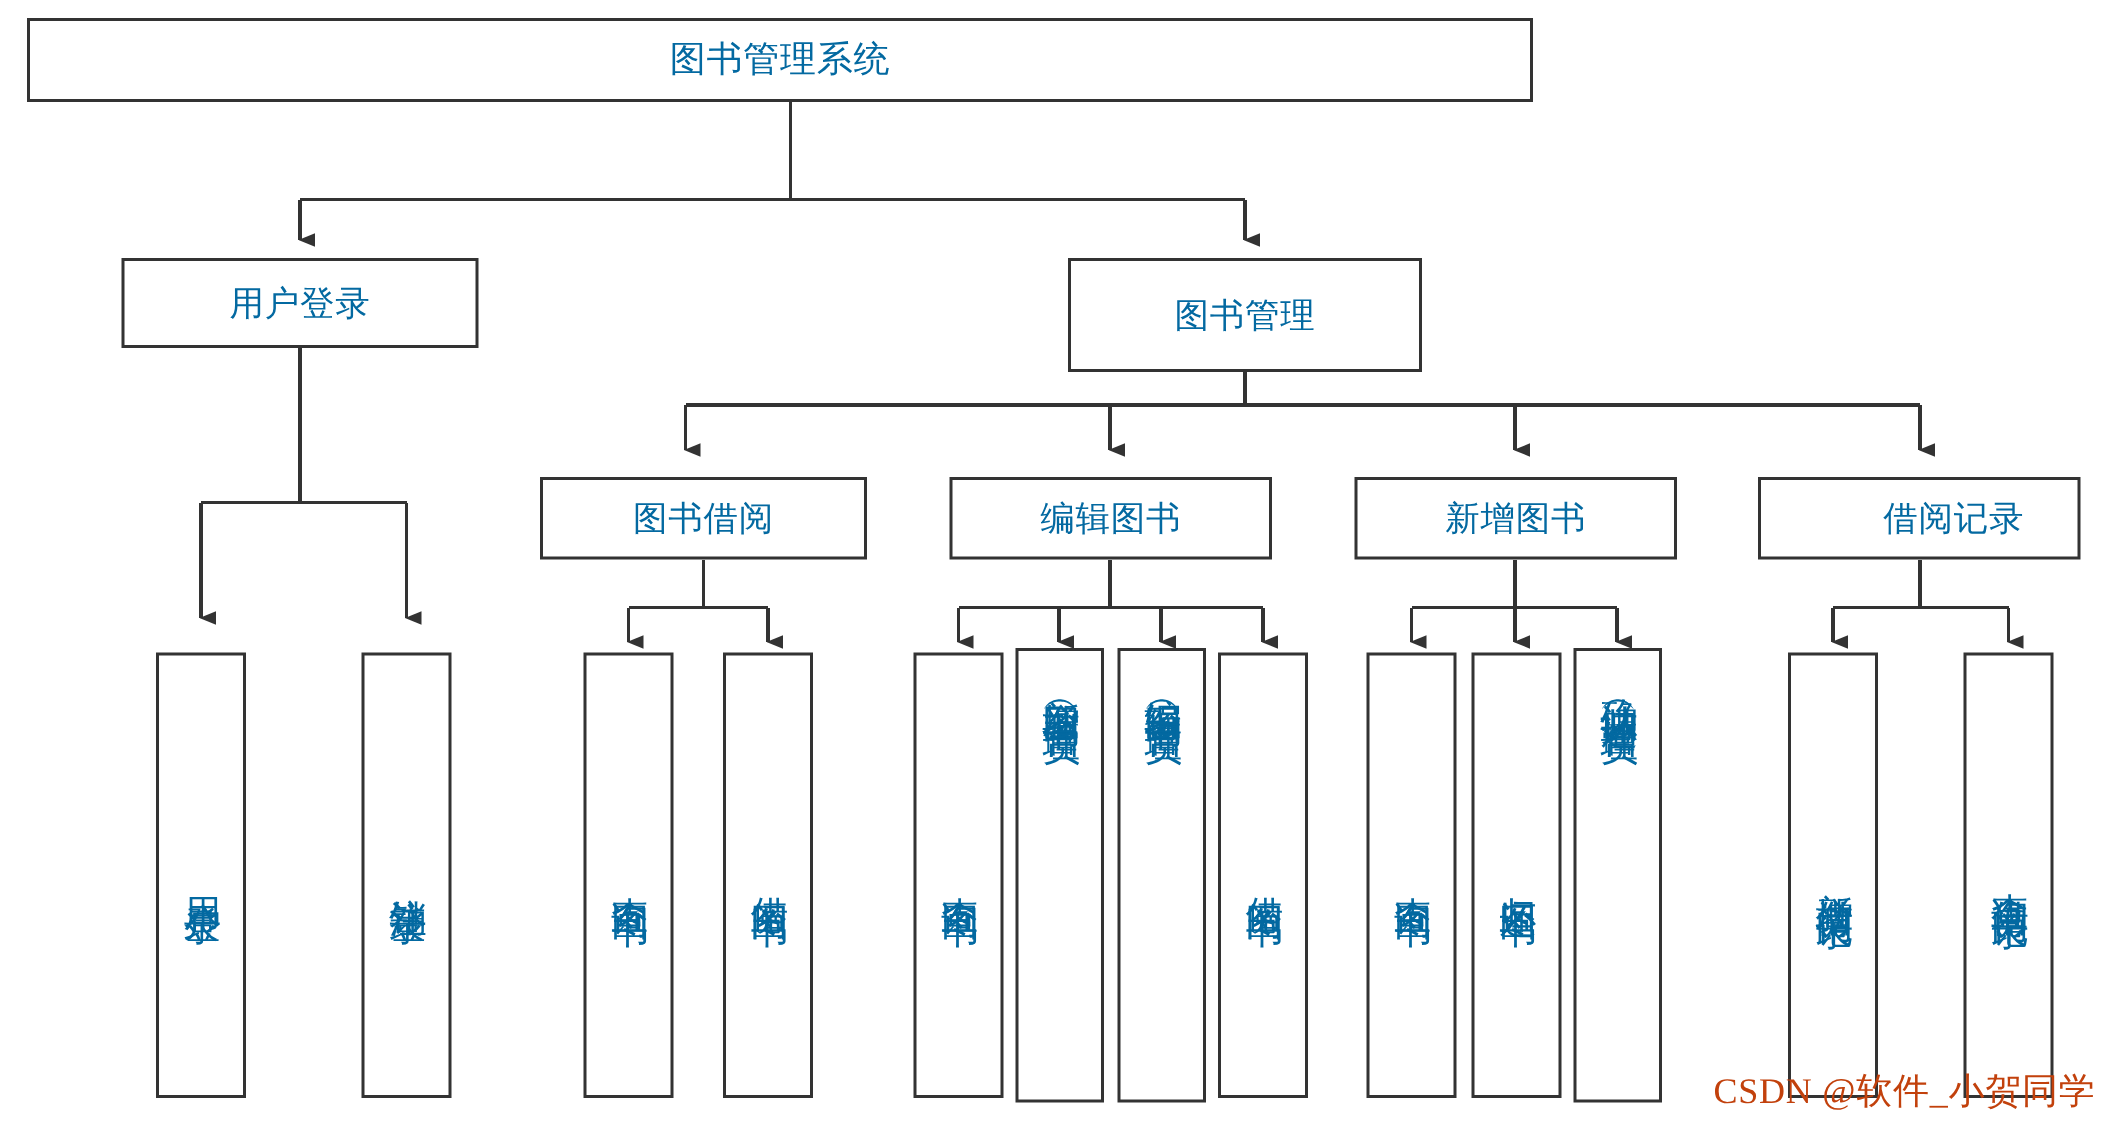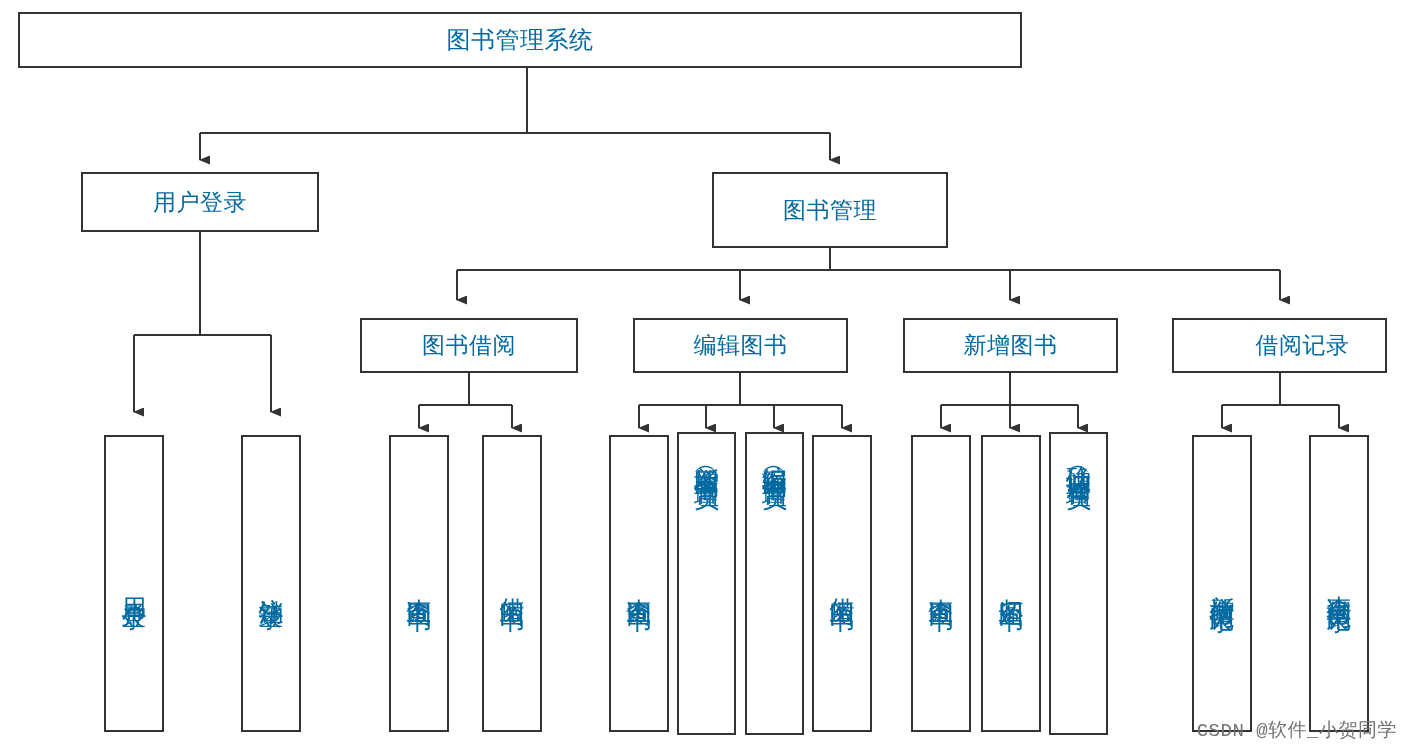--- a/index.html
+++ b/index.html
@@ -64,26 +64,26 @@
     white-space: nowrap;
   }
   .node.vertical.leaf-mid {
     align-items: center;
     padding-top: 0;
   }
   .watermark {
     position: absolute;
     right: 8px;
     bottom: 4px;
-    font-size: 19px;
-    color: #737373;
+    font-size: 24px;
+    color: #c2410c;
     letter-spacing: 0.5px;
     white-space: nowrap;
     pointer-events: none;
-    font-family: Liberation Mono, monospace;
+    font-family: Liberation Serif, serif;
   }
 </style>
 </head>
 <body>
 
 <div id="diagram-root">
 
   <svg id="diagram-svg" viewBox="0 0 1405 747" xmlns="http://www.w3.org/2000/svg">
     <defs>
       <marker id="arrow" markerWidth="9" markerHeight="11" refX="4.5" refY="10" orient="auto" markerUnits="userSpaceOnUse">

